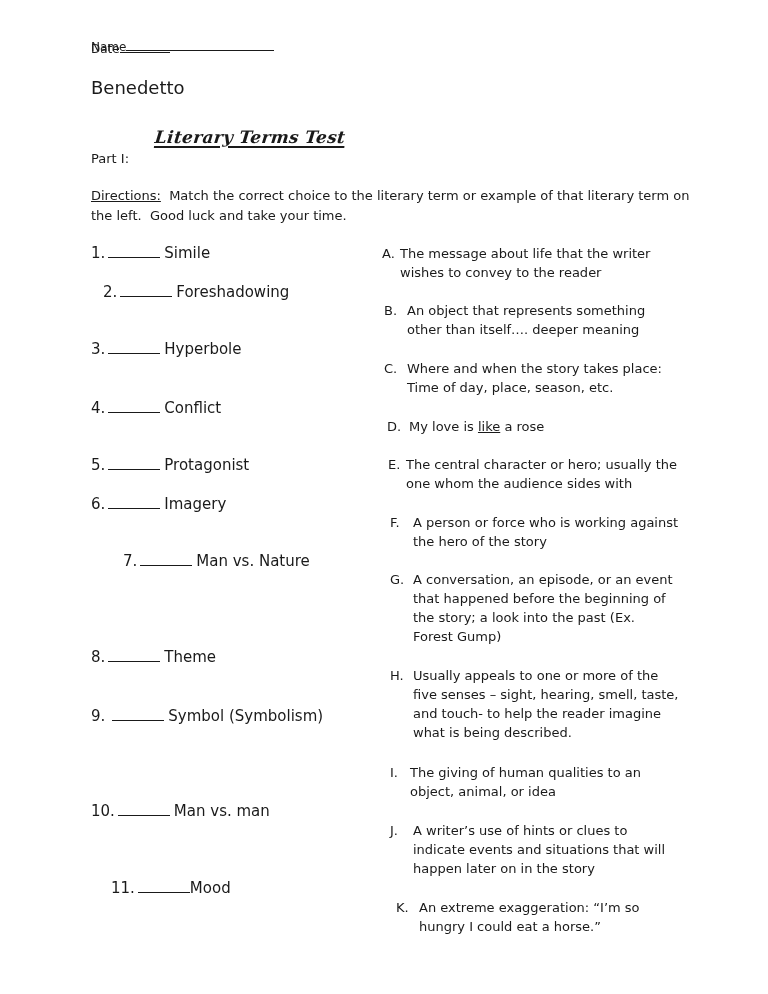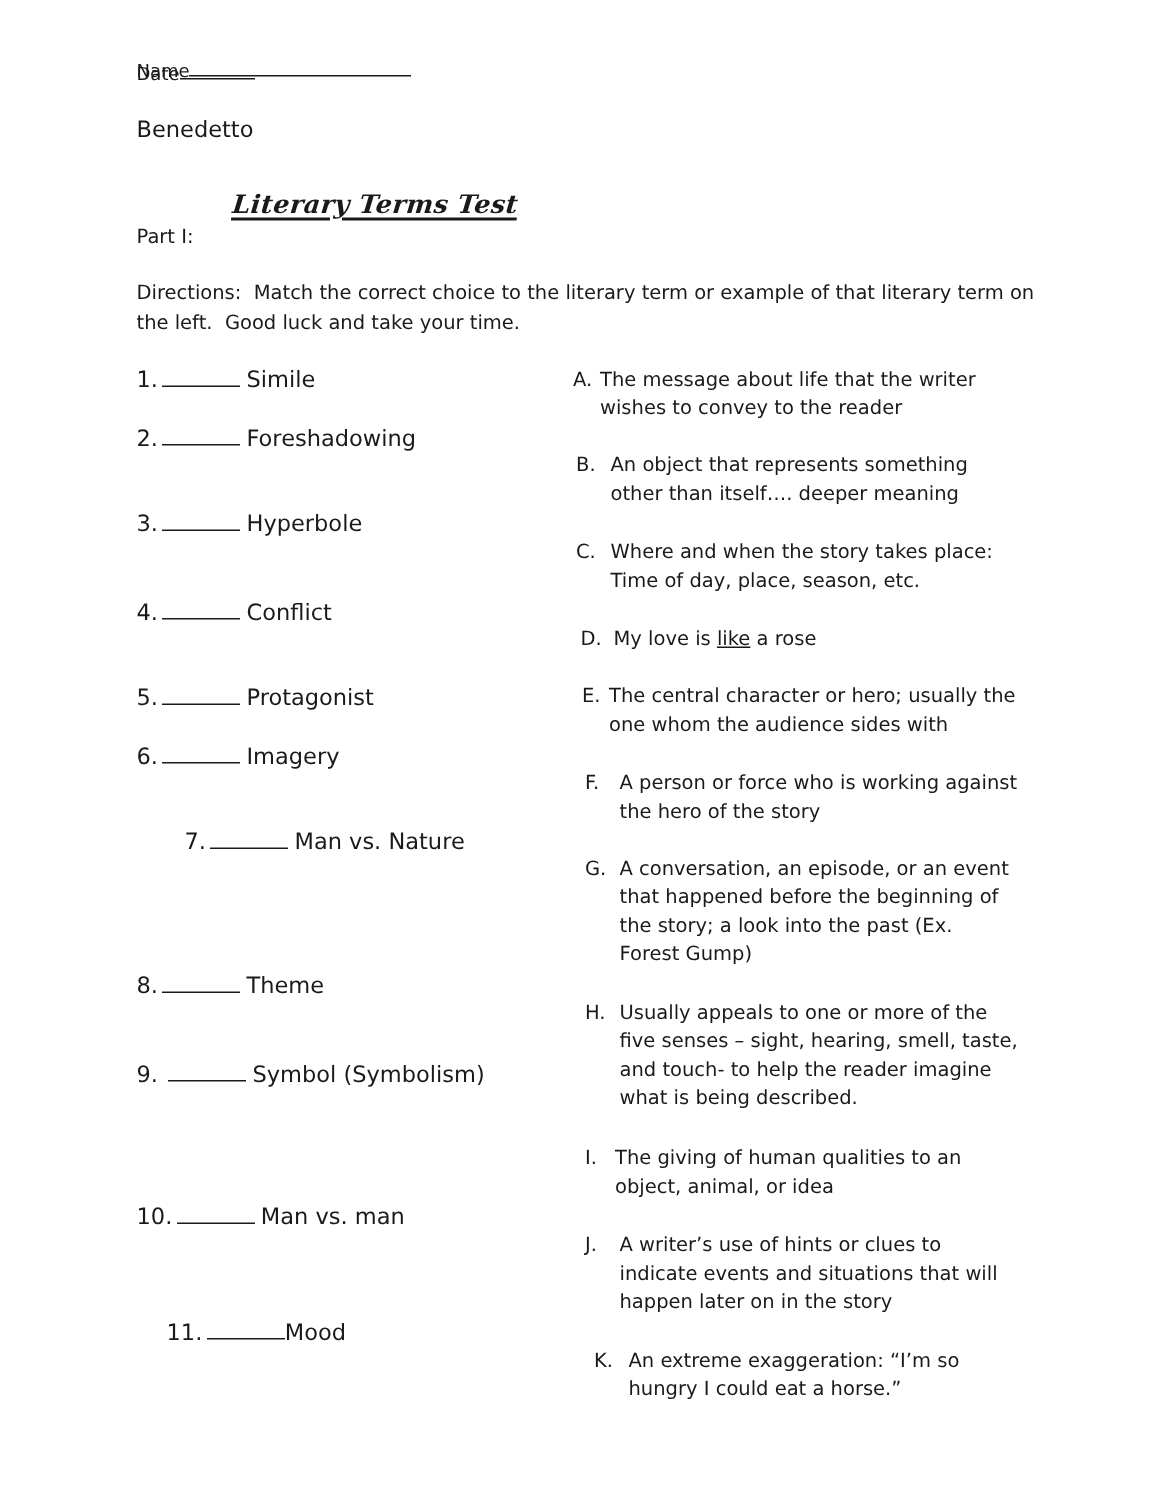--- a/index.html
+++ b/index.html
@@ -26,52 +26,52 @@
       font-weight: bold;
       font-size: 17px;
       letter-spacing: 0.3px;
       text-decoration: underline;
       text-decoration-thickness: 1.5px;
       text-underline-offset: 3px;
       transform: skewX(-6deg);
     }
     .part { left: 91px; top: 151px; font-size: 13px; }
     .dir { left: 91px; top: 186px; width: 620px; font-size: 13px; line-height: 20px; white-space: normal; }
-    .dir-label { }
+    .dir-label { text-decoration: underline; }
     .term { left: 91px; font-size: 15px; }
     .term .num { display: inline-block; }
     .term .ans { display: inline-block; width: 52px; border-bottom: 1.2px solid #1a1a1a; height: 11px; margin: 0 4px 0 3px; }
     .choice { font-size: 13px; line-height: 19px; }
     .choice .letter { position: absolute; left: 0; top: 0; }
     .choice .text { display: block; white-space: pre-line; }
     .ul { text-decoration: underline; margin-top: 18px; }
   </style>
 </head>
 <body>
 
 <div class="abs hdr" style="top:38px;">
   <span>Name</span><span class="blank" style="width:148px;"></span>
 </div>
 <div class="abs hdr" style="top:40px;">
   <span>Date</span><span class="blank" style="width:50px;"></span>
 </div>
-<div class="abs hdr" style="top:77px; font-size:15px;">Benedetto</div>
+<div class="abs hdr" style="top:77px; font-size:18px;">Benedetto</div>
 
 <div class="abs title">Literary Terms Test</div>
 
 <div class="abs part">Part I:</div>
 
 <div class="abs dir">
   <span class="dir-label">Directions:</span><span style="white-space:pre-wrap;">  Match the correct choice to the literary term or example of that literary term on the left.  Good luck and take your time.</span>
 </div>
 
 <div class="abs term" style="top:244px;">
   <span class="num">1.</span><span class="ans"></span><span>Simile</span>
 </div>
-<div class="abs term" style="top:283px;">
+<div class="abs term" style="top:283px;margin-left:12px;">
   <span class="num">2.</span><span class="ans"></span><span>Foreshadowing</span>
 </div>
 <div class="abs term" style="top:340px;">
   <span class="num">3.</span><span class="ans"></span><span>Hyperbole</span>
 </div>
 <div class="abs term" style="top:399px;">
   <span class="num">4.</span><span class="ans"></span><span>Conflict</span>
 </div>
 <div class="abs term" style="top:456px;">
   <span class="num">5.</span><span class="ans"></span><span>Protagonist</span>

